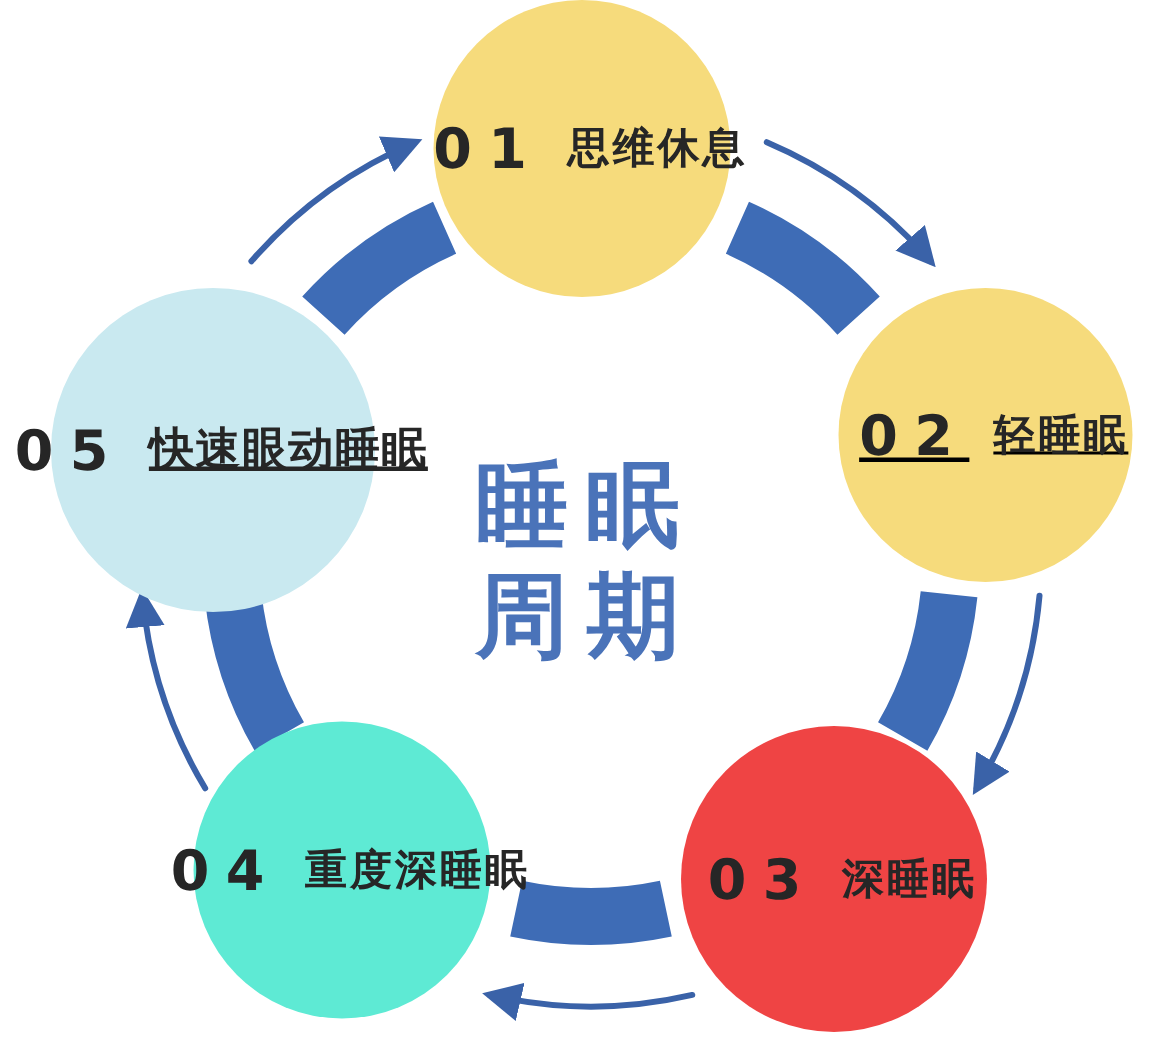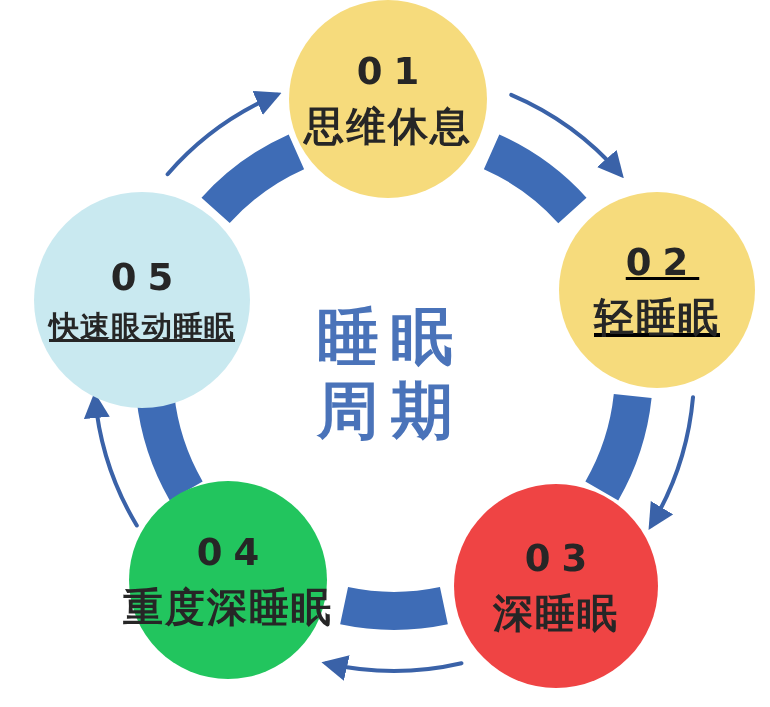--- a/index.html
+++ b/index.html
@@ -10,36 +10,36 @@
     background: #ffffff;
     overflow: hidden;
     font-family: "DejaVu Sans", "Liberation Sans", sans-serif;
   }
   #ring-svg { position: absolute; left: 0; top: 0; width: 770px; height: 707px; }
 
   .stage-circle {
     position: absolute;
     border-radius: 50%;
     display: flex;
-    flex-direction: column;
+    flex-direction: row;
     align-items: center;
     justify-content: center;
     gap: 16px;
     z-index: 2;
   }
   .stage-number {
     font-size: 37px;
     font-weight: 700;
     color: #262626;
     letter-spacing: 11px;
     padding-left: 11px; 
     line-height: 1;
   }
   .stage-label {
-    font-size: 40px;
+    font-size: 28px;
     font-weight: 700;
     color: #262626;
     letter-spacing: 2px;
     line-height: 1;
     white-space: nowrap;
   }
   .circle-01 { left: 289px; top: 0px;   width: 198px; height: 198px; }
   .circle-02 { left: 559px; top: 192px; width: 196px; height: 196px; }
   .circle-03 { left: 454px; top: 484px; width: 204px; height: 204px; }
   .circle-04 { left: 129px; top: 481px; width: 198px; height: 198px; }
@@ -104,21 +104,21 @@
   <div class="stage-circle circle-02" style="background: rgb(246, 219, 124); text-decoration: underline;">
     <div class="stage-number">02</div>
     <div class="stage-label">轻睡眠</div>
   </div>
 
   <div class="stage-circle circle-03" style="background: #ef4444;">
     <div class="stage-number">03</div>
     <div class="stage-label">深睡眠</div>
   </div>
 
-  <div class="stage-circle circle-04" style="background: #22c55e;">
+  <div class="stage-circle circle-04" style="background: #5eead4;">
     <div class="stage-number">04</div>
     <div class="stage-label">重度深睡眠</div>
   </div>
 
   <div class="stage-circle circle-05" style="background: rgb(201, 233, 240);">
     <div class="stage-number">05</div>
     <div class="stage-label">快速眼动睡眠</div>
   </div>
 
 </div>

